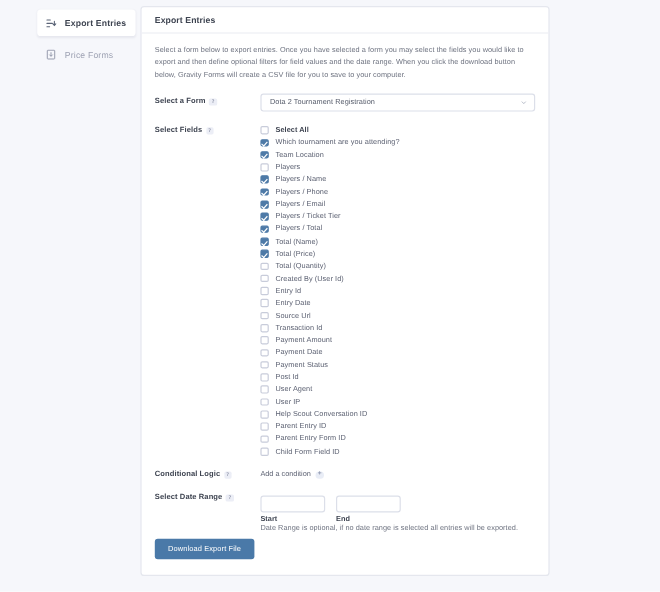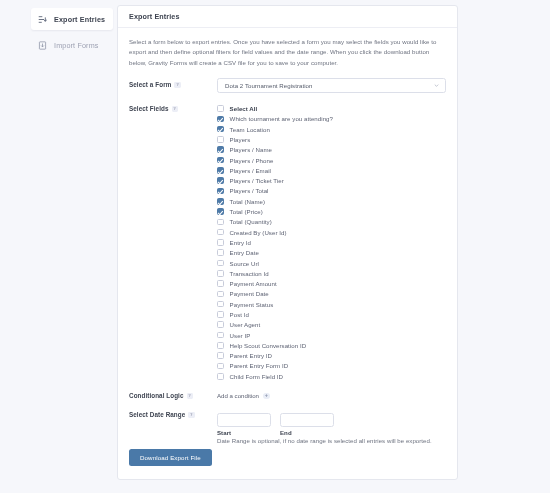--- a/index.html
+++ b/index.html
@@ -300,21 +300,21 @@
     </div>
 
 
     <div class="side-item">
       <span class="side-ico">
         <svg viewBox="0 0 16 16" fill="none" stroke="currentColor" stroke-width="1.4">
           <rect x="2.5" y="1.5" width="11" height="13" rx="1"></rect>
           <path d="M8 4.5v6M5.5 8L8 10.5 10.5 8"></path>
         </svg>
       </span>
-      <span>Import Forms</span>
+      <span>Price Forms</span>
     </div>
 
   </div>
 
   <div class="card">
 
     <div class="card-header">
       <div class="card-title">Export Entries</div>
     </div>
 

